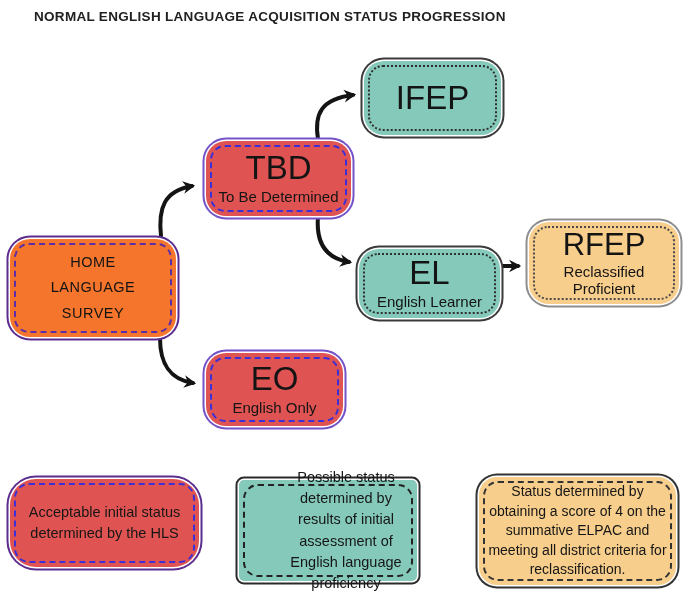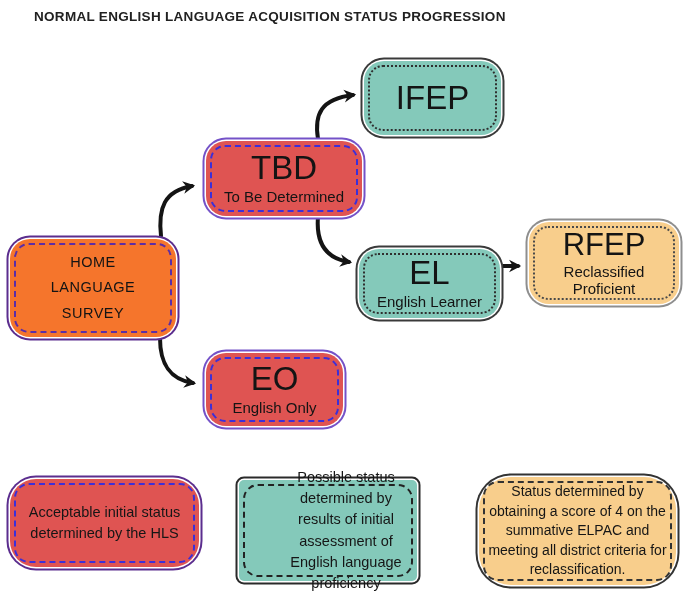--- a/index.html
+++ b/index.html
@@ -56,21 +56,21 @@
       <path d="M 503 266 L 518 266" marker-end="url(#ah)"></path>
     </g>
   </svg>
 
   <div class="node" style="left: 10px; top: 239px; width: 166px; height: 98px; --fill: #F5752C; --dash: #5B2DA6; --line: #5B2D8E;">
     <div class="hls-line">HOME</div>
     <div class="hls-line">LANGUAGE</div>
     <div class="hls-line">SURVEY</div>
   </div>
 
-  <div class="node" style="left: 206px; top: 141px; width: 156px; height: 75px; --fill: #DF5452; --dash: #3C2FD8; --line: #7452C8;">
+  <div class="node" style="left: 206px; top: 141px; width: 145px; height: 75px; --fill: #DF5452; --dash: #3C2FD8; --line: #7452C8;">
     <div class="abbr">TBD</div>
     <div class="sub">To Be Determined</div>
   </div>
 
   <div class="node dotted" style="left: 364px; top: 61px; width: 137px; height: 74px; --fill: #84C9BA; --dash: #2F2F2F; --line: #3A3A3A;">
     <div class="abbr">IFEP</div>
   </div>
 
   <div class="node dotted" style="left: 359px; top: 224px; width: 141px; height: 69px; margin-top: 25px; --fill: #84C9BA; --dash: #2F2F2F; --line: #3A3A3A;">
     <div class="abbr">EL</div>
@@ -88,17 +88,17 @@
   </div>
 
   <div class="node" style="left: 10px; top: 479px; width: 189px; height: 88px; border-radius: 26px; --fill: #DF5452; --dash: #3C2FD8; --line: #5B2D8E;">
     <div class="legend-text">Acceptable initial status determined by the HLS</div>
   </div>
 
   <div class="node" style="left: 239px; top: 480px; width: 178px; height: 101px; border-radius: 5px; padding-left: 36px; --fill: #84C9BA; --dash: #222222; --line: #2A2A2A;">
     <div class="legend-text">Possible status determined by results of initial assessment of English language proficiency</div>
   </div>
 
-  <div class="node" style="left: 479px; top: 477px; width: 197px; height: 108px; border-radius: 32px; --fill: #F8CE8C; --dash: #333333; --line: #333333;">
+  <div class="node" style="left: 479px; top: 477px; width: 197px; height: 108px; border-radius: 18px; --fill: #F8CE8C; --dash: #333333; --line: #333333;">
     <div class="legend-text" style="font-size:14px;line-height:1.4;padding:0 6px">Status determined by obtaining a score of 4 on the summative ELPAC and meeting all district criteria for reclassification.</div>
   </div>
 
 </div>
 
 </body></html>

